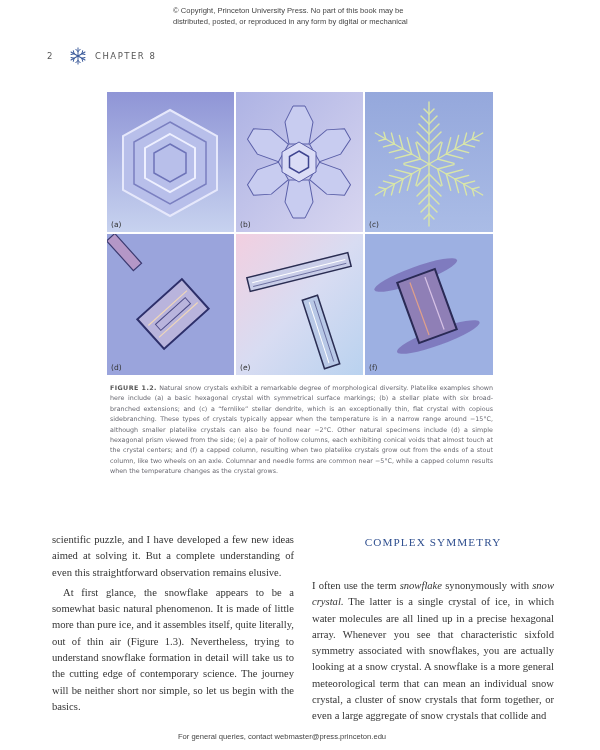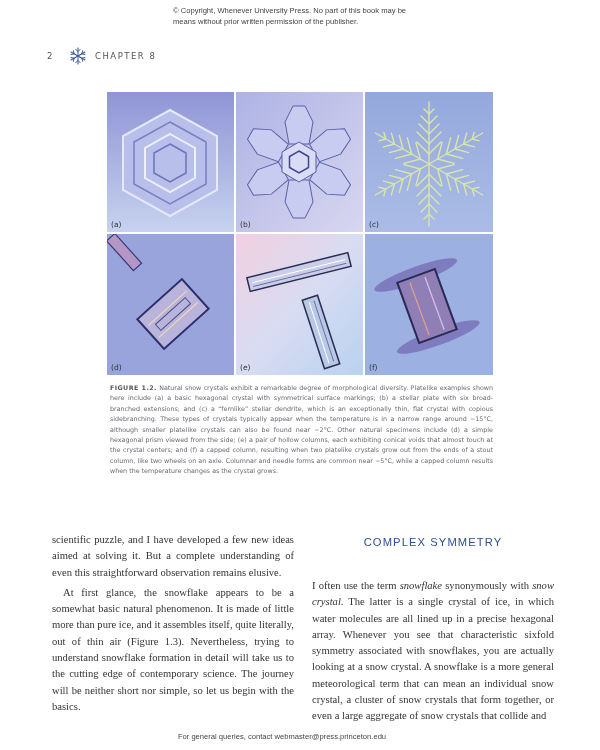--- a/index.html
+++ b/index.html
@@ -12,29 +12,29 @@
   .cell { position:relative; overflow:hidden; }
   .cell svg { position:absolute; left:0; top:0; width:100%; height:100%; }
   .cell .panel-label { position:absolute; left:4px; bottom:3px; font-family:"DejaVu Sans", sans-serif; font-size:7.5px; color:#333; }
   .caption { position:absolute; left:110px; top:383px; width:383px; font-family:"DejaVu Sans", sans-serif; font-size:6.35px; line-height:10.4px; color:#6a6a72; text-align:justify; }
   .caption .fig-label { font-weight:bold; letter-spacing:0.4px; color:#555; }
   .col { position:absolute; top:528px; width:250px; font-size:10.6px; line-height:16.3px; color:#333; text-align:justify; }
   .col.left { left:48px; }
   .col.right { left:308px; top:574px; }
   .col p { margin:4px; }
   .col p.indent { text-indent:11px; }
-  .section-heading { position:absolute; left:308px; top:536px; width:250px; text-align:center; font-family:Liberation Sans, sans-serif; font-size:11.2px; letter-spacing:1.1px; color:#2f4f8f; }
+  .section-heading { position:absolute; left:308px; top:536px; width:250px; text-align:center; font-family:Liberation Serif, serif; font-size:11.2px; letter-spacing:1.1px; color:#2f4f8f; }
   .footer { position:absolute; left:0; width:564px; top:732px; text-align:center; font-family:"Liberation Sans", sans-serif; font-size:7.6px; color:#444; }
 </style>
 </head>
 <body>
 
 <div class="copyright">
-  <div>© Copyright, Whenever University Press. No part of this book may be</div>
-  <div>means without prior written permission of the publisher.</div>
+  <div>© Copyright, Princeton University Press. No part of this book may be</div>
+  <div>distributed, posted, or reproduced in any form by digital or mechanical</div>
 </div>
 
 <div class="running-head">
   <span class="pno">2</span>
   <svg class="flake" viewBox="-10 -10 20 20">
     <g stroke="#3b5a9a" stroke-width="1.1" fill="none" stroke-linecap="round">
       <g id="arm">
           <line x1="0" y1="0" x2="0" y2="-9"></line>
           <line x1="0" y1="-5" x2="-2.5" y2="-7.5"></line>
           <line x1="0" y1="-5" x2="2.5" y2="-7.5"></line>

